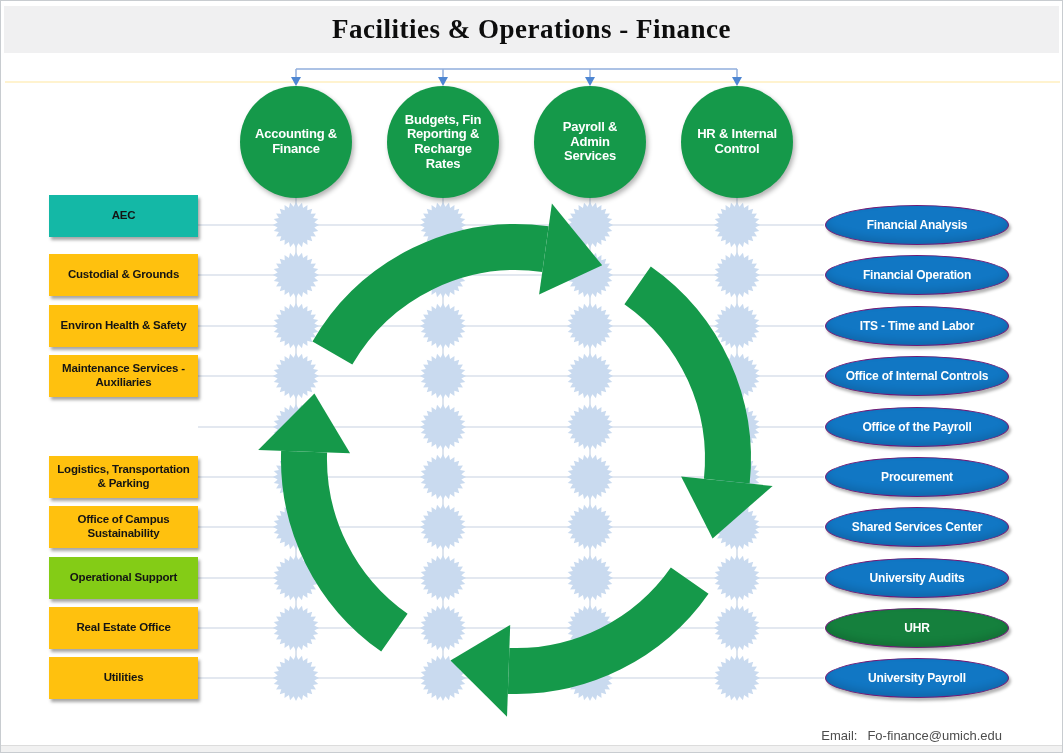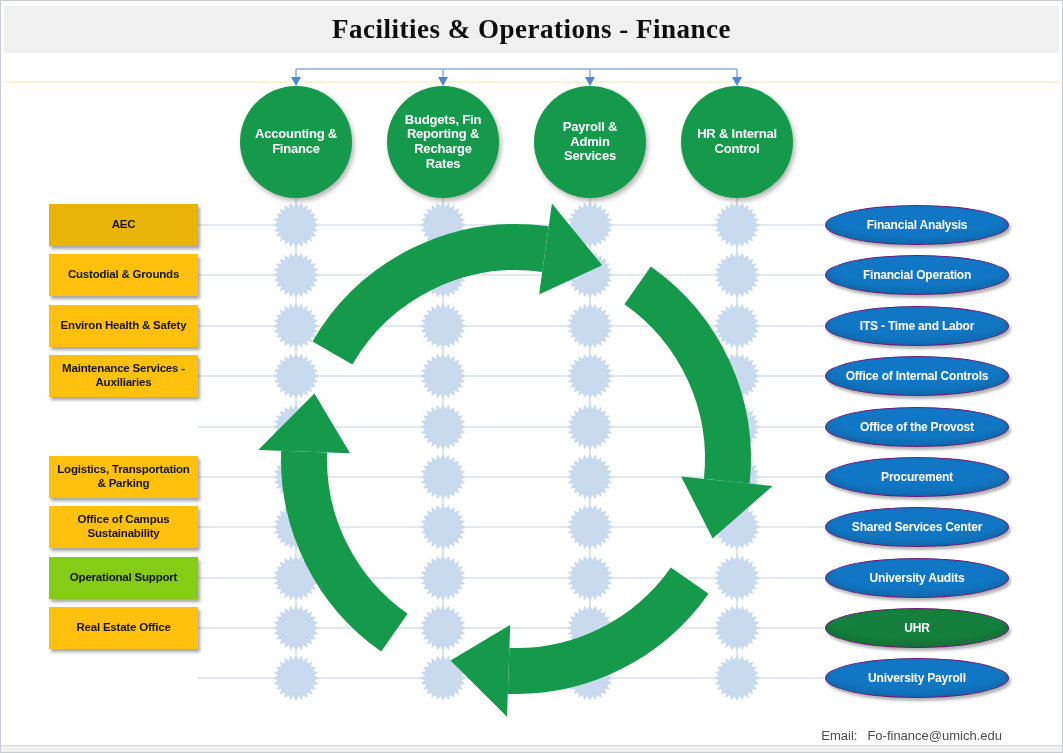--- a/index.html
+++ b/index.html
@@ -153,34 +153,35 @@
   <div class="circle" style="left: 386px; background: rgb(21, 153, 74);">
       <span>Budgets, Fin Reporting &amp; Recharge Rates</span>
     </div>
   <div class="circle" style="left: 533px; background: rgb(21, 153, 74);">
       <span>Payroll &amp; Admin Services</span>
     </div>
   <div class="circle" style="left: 680px; background: rgb(21, 153, 74);">
       <span>HR &amp; Internal Control</span>
     </div>
 
-  <div class="dept" style="top: 203px; background: #eab308;">AEC</div>
+  <div class="dept" style="top: 194px; background: #14b8a6;">AEC</div>
   <div class="dept" style="top: 253px; background: rgb(255, 193, 14);">Custodial &amp; Grounds</div>
   <div class="dept" style="top: 304px; background: rgb(255, 193, 14);">Environ Health &amp; Safety</div>
   <div class="dept" style="top: 354px; background: rgb(255, 193, 14);">Maintenance Services - Auxiliaries</div>
   <div class="dept" style="top: 455px; background: rgb(255, 193, 14);">Logistics, Transportation &amp; Parking</div>
   <div class="dept" style="top: 505px; background: rgb(255, 193, 14);">Office of Campus Sustainability</div>
   <div class="dept" style="top: 556px; background: #84cc16;">Operational Support</div>
   <div class="dept" style="top: 606px; background: rgb(255, 193, 14);">Real Estate Office</div>
+  <div class="dept" style="top: 656px; background: rgb(255, 193, 14);">Utilities</div>
 
   <div class="oval" style="top: 204px; background: rgb(17, 119, 196);">Financial Analysis</div>
   <div class="oval" style="top: 254px; background: rgb(17, 119, 196);">Financial Operation</div>
   <div class="oval" style="top: 305px; background: rgb(17, 119, 196);">ITS - Time and Labor</div>
   <div class="oval" style="top: 355px; background: rgb(17, 119, 196);">Office of Internal Controls</div>
-  <div class="oval" style="top: 406px; background: rgb(17, 119, 196);">Office of the Provost</div>
+  <div class="oval" style="top: 406px; background: rgb(17, 119, 196);">Office of the Payroll</div>
   <div class="oval" style="top: 456px; background: rgb(17, 119, 196);">Procurement</div>
   <div class="oval" style="top: 506px; background: rgb(17, 119, 196);">Shared Services Center</div>
   <div class="oval" style="top: 557px; background: rgb(17, 119, 196);">University Audits</div>
   <div class="oval" style="top: 607px; background: #15803d;">UHR</div>
   <div class="oval" style="top: 657px; background: rgb(17, 119, 196);">University Payroll</div>
 
   <div class="footer-email">
     <span>Email:</span>
     <span>Fo-finance@umich.edu</span>
   </div>

